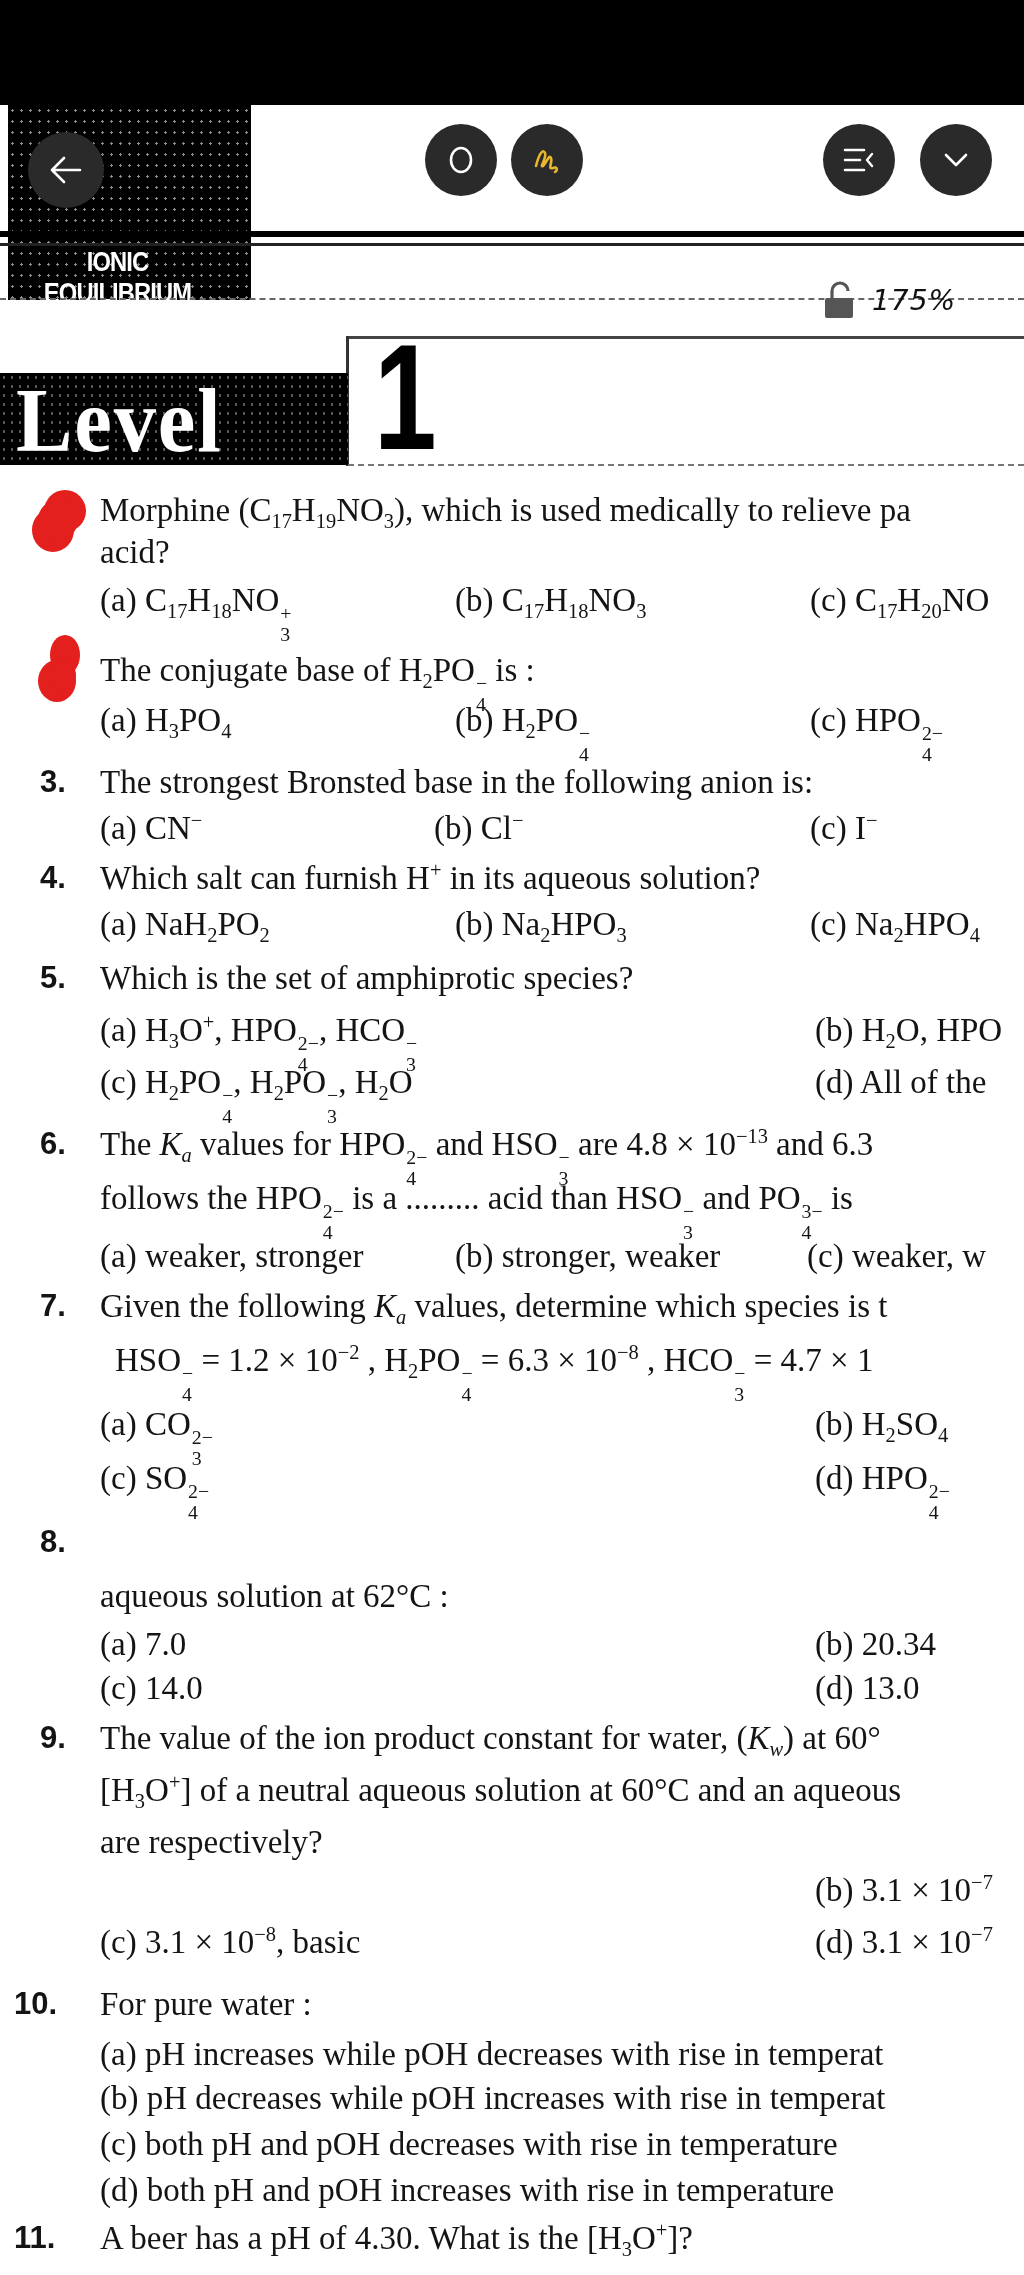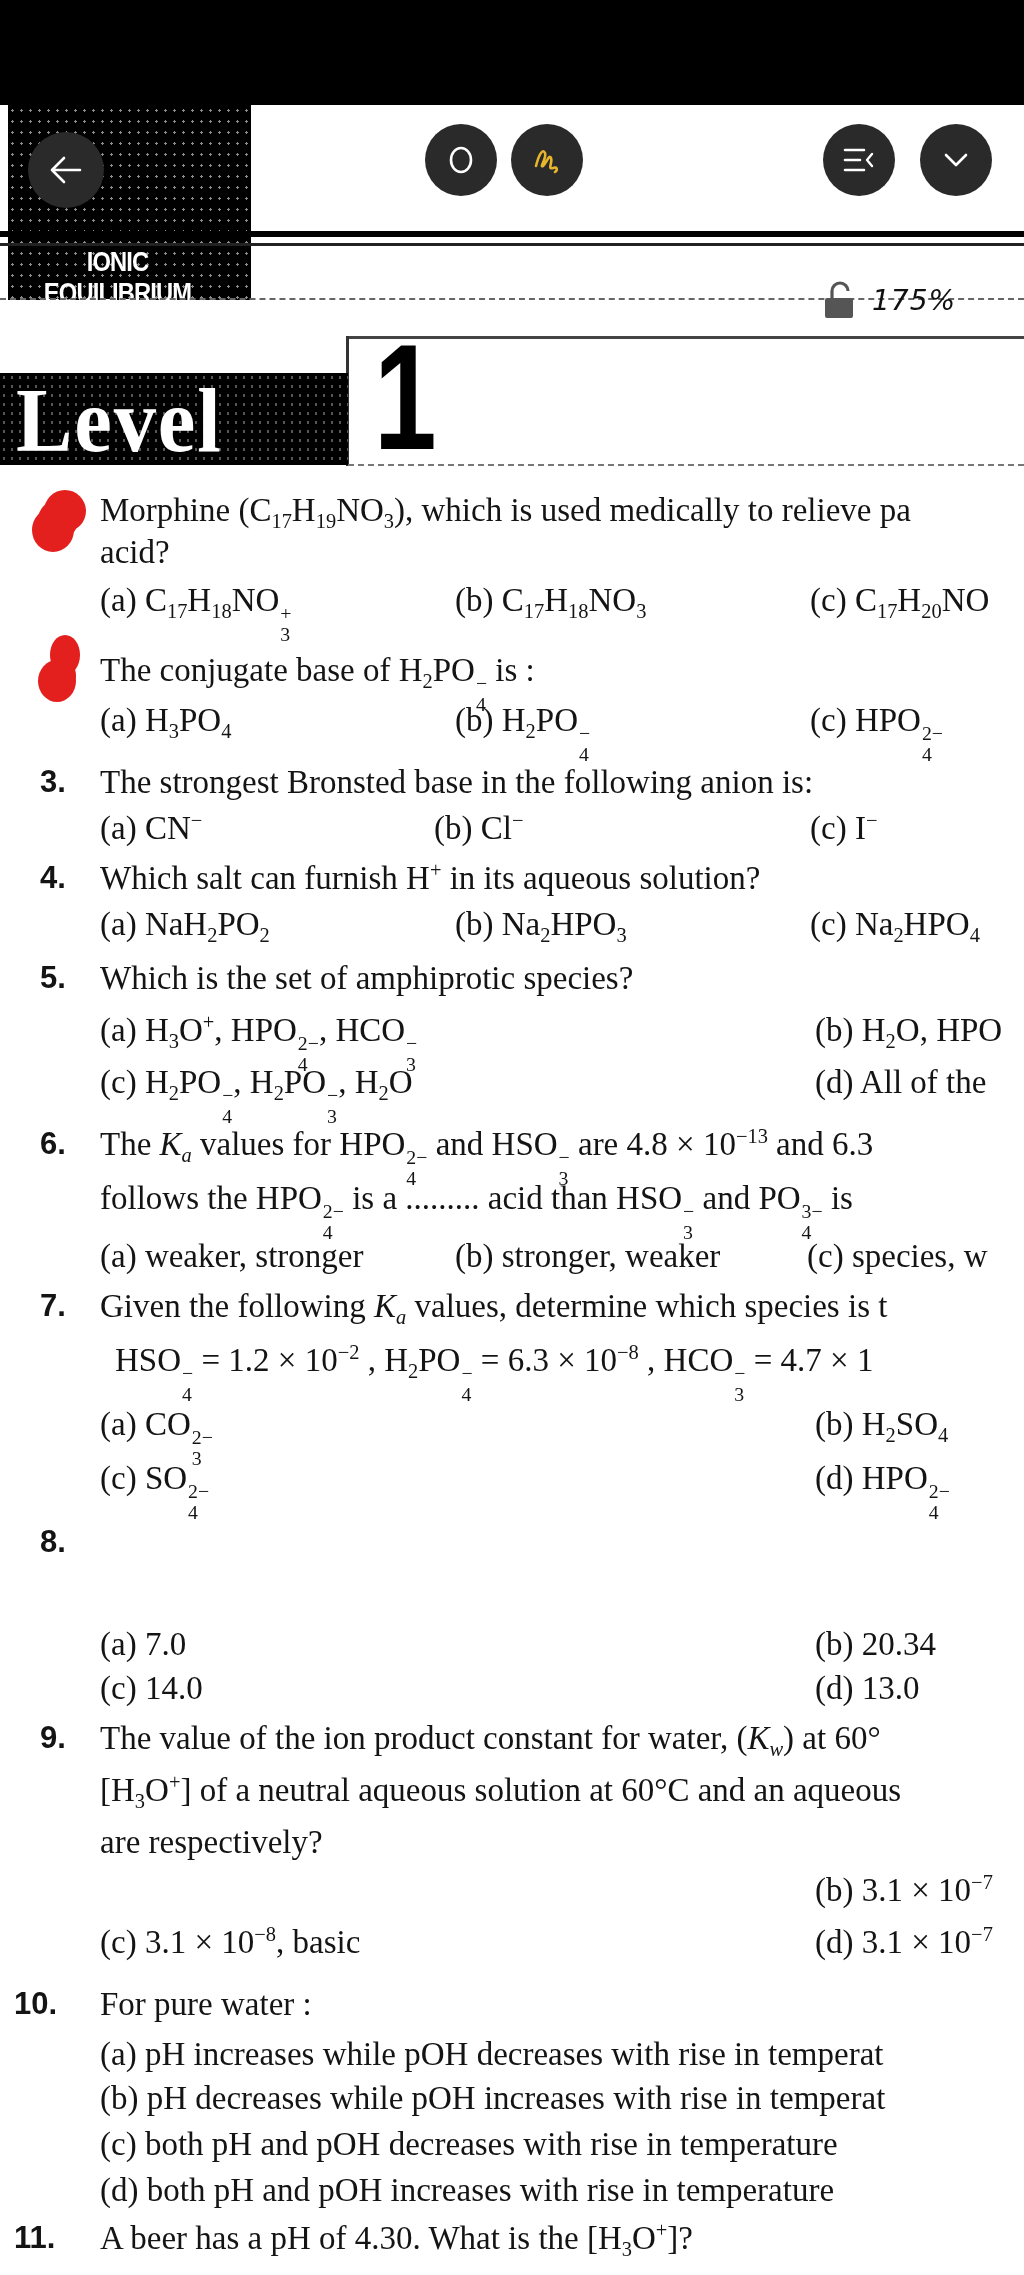--- a/index.html
+++ b/index.html
@@ -192,21 +192,21 @@
         <span>4</span>
       </span> is a ......... acid than HSO<span class="ss">
         <span>−</span>
         <span>3</span>
       </span> and PO<span class="ss">
         <span>3−</span>
         <span>4</span>
       </span> is</div>
   <div class="line" style="left:100px;top:1236px;"><span>(a)</span> <span>weaker, stronger</span></div>
   <div class="line" style="left:455px;top:1236px;"><span>(b)</span> <span>stronger, weaker</span></div>
-  <div class="line" style="left:807px;top:1236px;"><span>(c)</span> <span>species, w</span></div>
+  <div class="line" style="left:807px;top:1236px;"><span>(c)</span> <span>weaker, w</span></div>
 
   <div class="qnum" style="left:40px;top:1286px;">7.</div>
   <div class="line" style="left:100px;top:1286px;">Given the following <i class="k">K<sub>a</sub></i> values, determine which species is t</div>
   <div class="line" style="left:115px;top:1340px;">HSO<span class="ss">
         <span>−</span>
         <span>4</span>
       </span> = 1.2 × 10<sup>−2</sup> ,  H<sub>2</sub>PO<span class="ss">
         <span>−</span>
         <span>4</span>
       </span> = 6.3 × 10<sup>−8</sup> , HCO<span class="ss">
@@ -221,20 +221,21 @@
   <div class="line" style="left:100px;top:1458px;"><span>(c)</span> <span>SO<span class="ss">
           <span>2−</span>
           <span>4</span>
         </span></span></div>
   <div class="line" style="left:815px;top:1458px;"><span>(d)</span> <span>HPO<span class="ss">
           <span>2−</span>
           <span>4</span>
         </span></span></div>
 
   <div class="qnum" style="left:40px;top:1522px;">8.</div>
+  <div class="line" style="left:100px;top:1576px;">aqueous solution at 62°C :</div>
   <div class="line" style="left:100px;top:1624px;"><span>(a)</span> <span>7.0</span></div>
   <div class="line" style="left:815px;top:1624px;"><span>(b)</span> <span>20.34</span></div>
   <div class="line" style="left:100px;top:1668px;"><span>(c)</span> <span>14.0</span></div>
   <div class="line" style="left:815px;top:1668px;"><span>(d)</span> <span>13.0</span></div>
 
   <div class="qnum" style="left:40px;top:1718px;">9.</div>
   <div class="line" style="left:100px;top:1718px;">The value of the ion product constant for water, (<i class="k">K<sub>w</sub></i>) at 60°</div>
   <div class="line" style="left:100px;top:1770px;">[H<sub>3</sub>O<sup>+</sup>] of a neutral aqueous solution at 60°C and an aqueous</div>
   <div class="line" style="left:100px;top:1822px;text-align:right;">are respectively?</div>
   <div class="line" style="left:815px;top:1870px;"><span>(b)</span> <span>3.1 × 10<sup>−7</sup></span></div>

